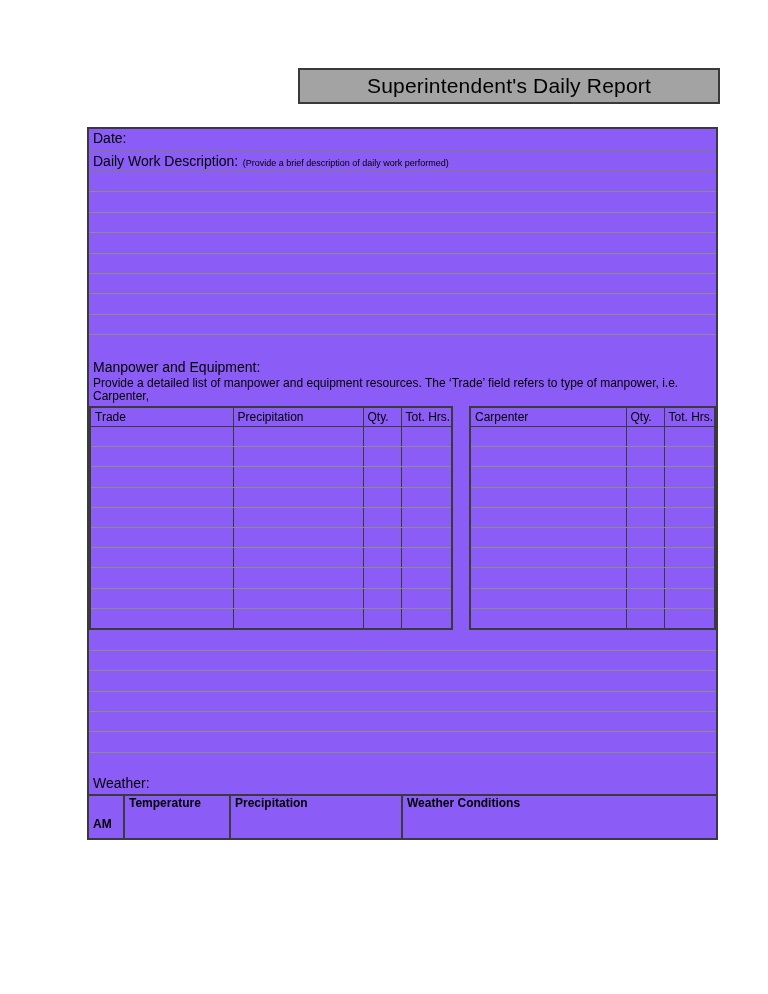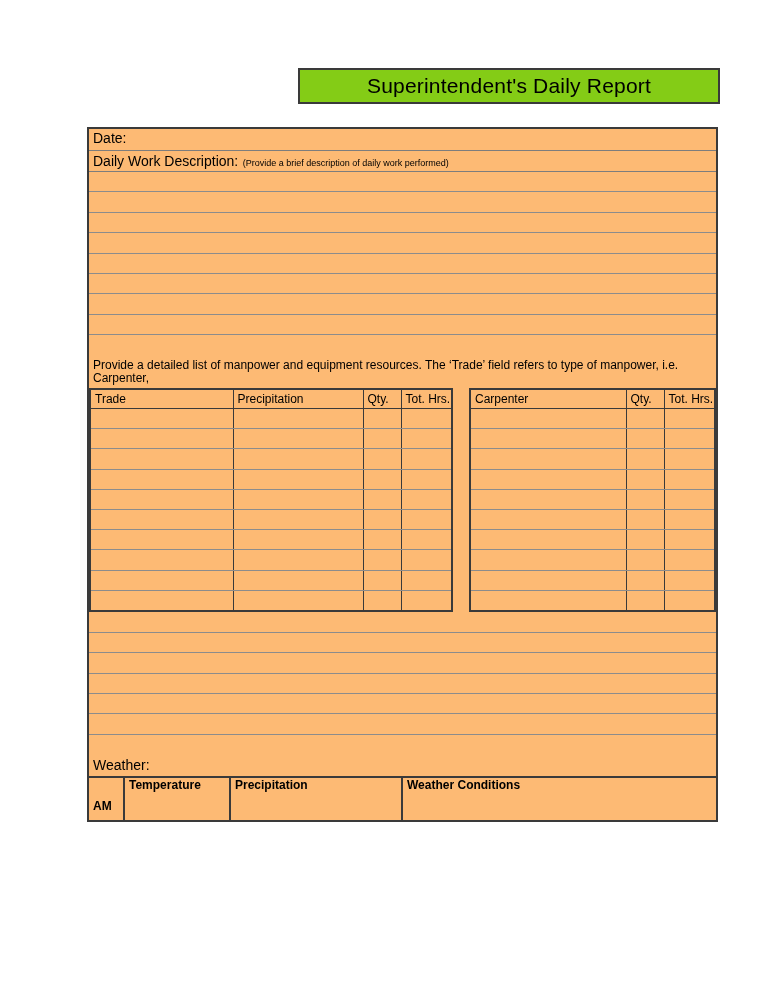--- a/index.html
+++ b/index.html
@@ -17,40 +17,40 @@
   }
 
   
   #title-box {
     position: absolute;
     left: 298px;
     top: 68px;
     width: 418px;
     height: 32px;
     border: 2px solid #3a3a3a;
-    background: #84cc16;
+    background: #a3a3a3;
     display: flex;
     align-items: center;
     justify-content: center;
   }
   #title-text {
     font-size: 21px;
     letter-spacing: 0.2px;
     white-space: nowrap;
   }
 
   
   #form {
     position: absolute;
     left: 87px;
     top: 127px;
     width: 631px;
     border: 2px solid #3a3a3a;
     box-sizing: border-box;
-    background: #fdba74;
+    background: #8b5cf6;
   }
 
   .sec-line {
     border-bottom: 1px solid #7d7d7d;
     box-sizing: border-box;
   }
   .sec-line-strong {
     border-bottom: 2px solid #3a3a3a;
     box-sizing: border-box;
   }
@@ -216,20 +216,21 @@
     <div class="blank-row"></div>
     <div class="blank-row"></div>
     <div class="blank-row"></div>
     <div class="blank-row"></div>
     <div class="blank-row"></div>
     <div class="blank-row"></div>
     <div class="blank-row last sec-line-strong"></div>
   </div>
 
   <div id="manpower-head">
+    <span id="manpower-title">Manpower and Equipment:</span>
     <span class="manpower-desc">Provide a detailed list of manpower and equipment resources. The ‘Trade’ field refers to type of manpower, i.e. Carpenter,</span>
   </div>
 
   <div id="mp-tables">
 
     <div id="mp-left" class="mp-side">
       <table class="mp-tbl">
         <colgroup>
           <col style="width:142px">
             <col style="width:130px">

